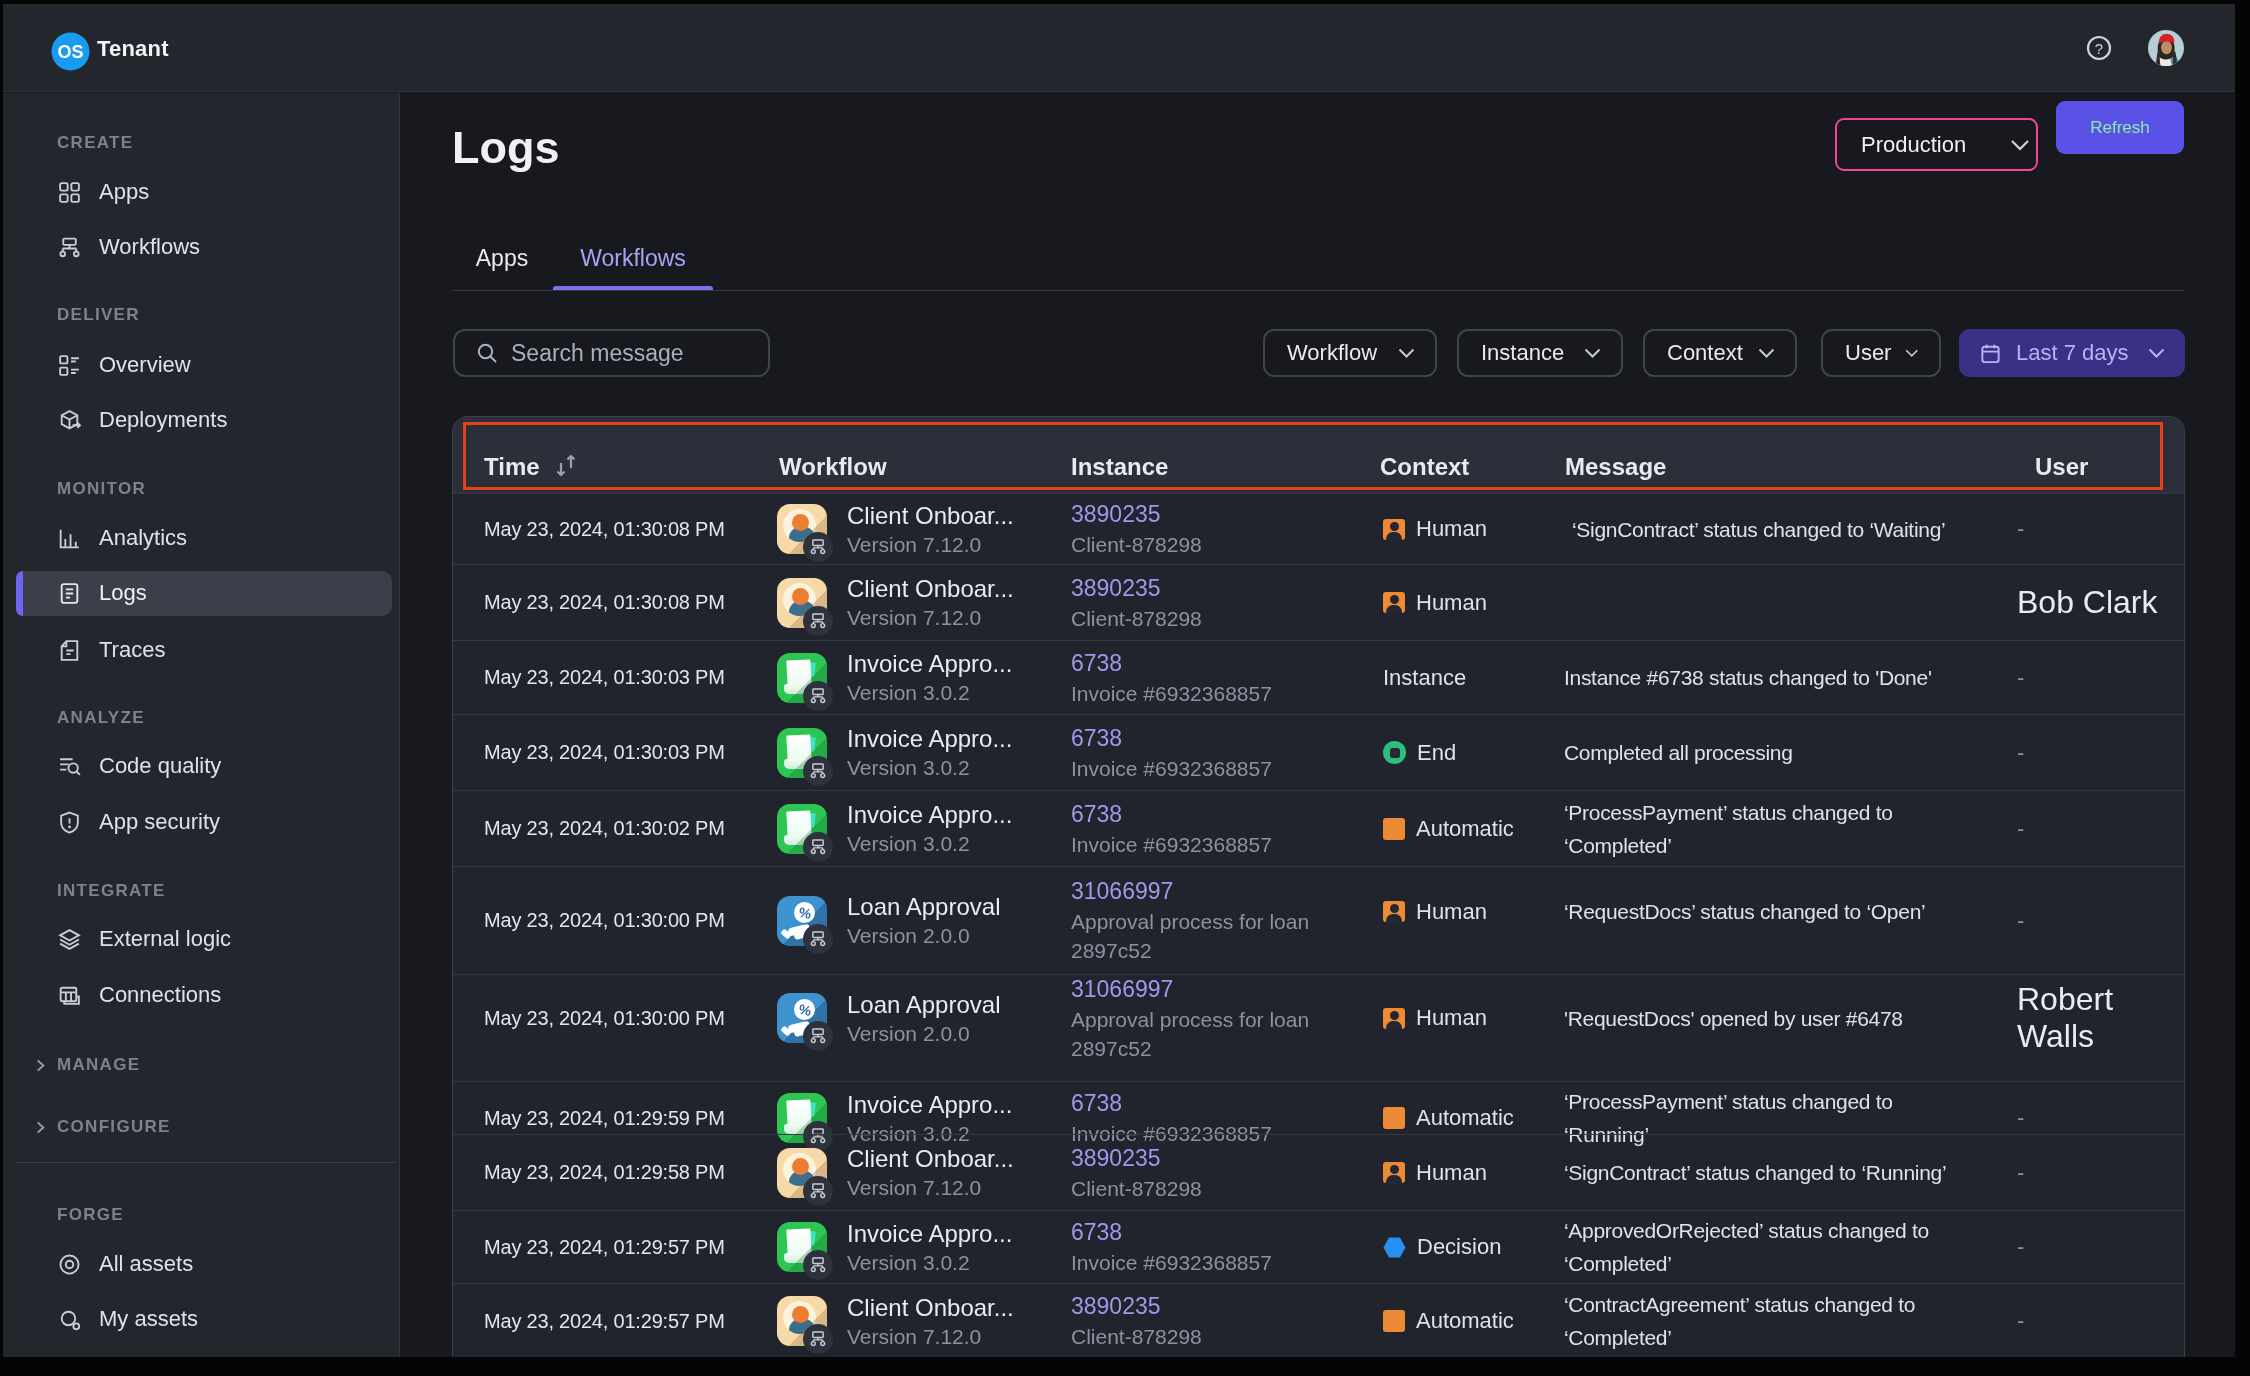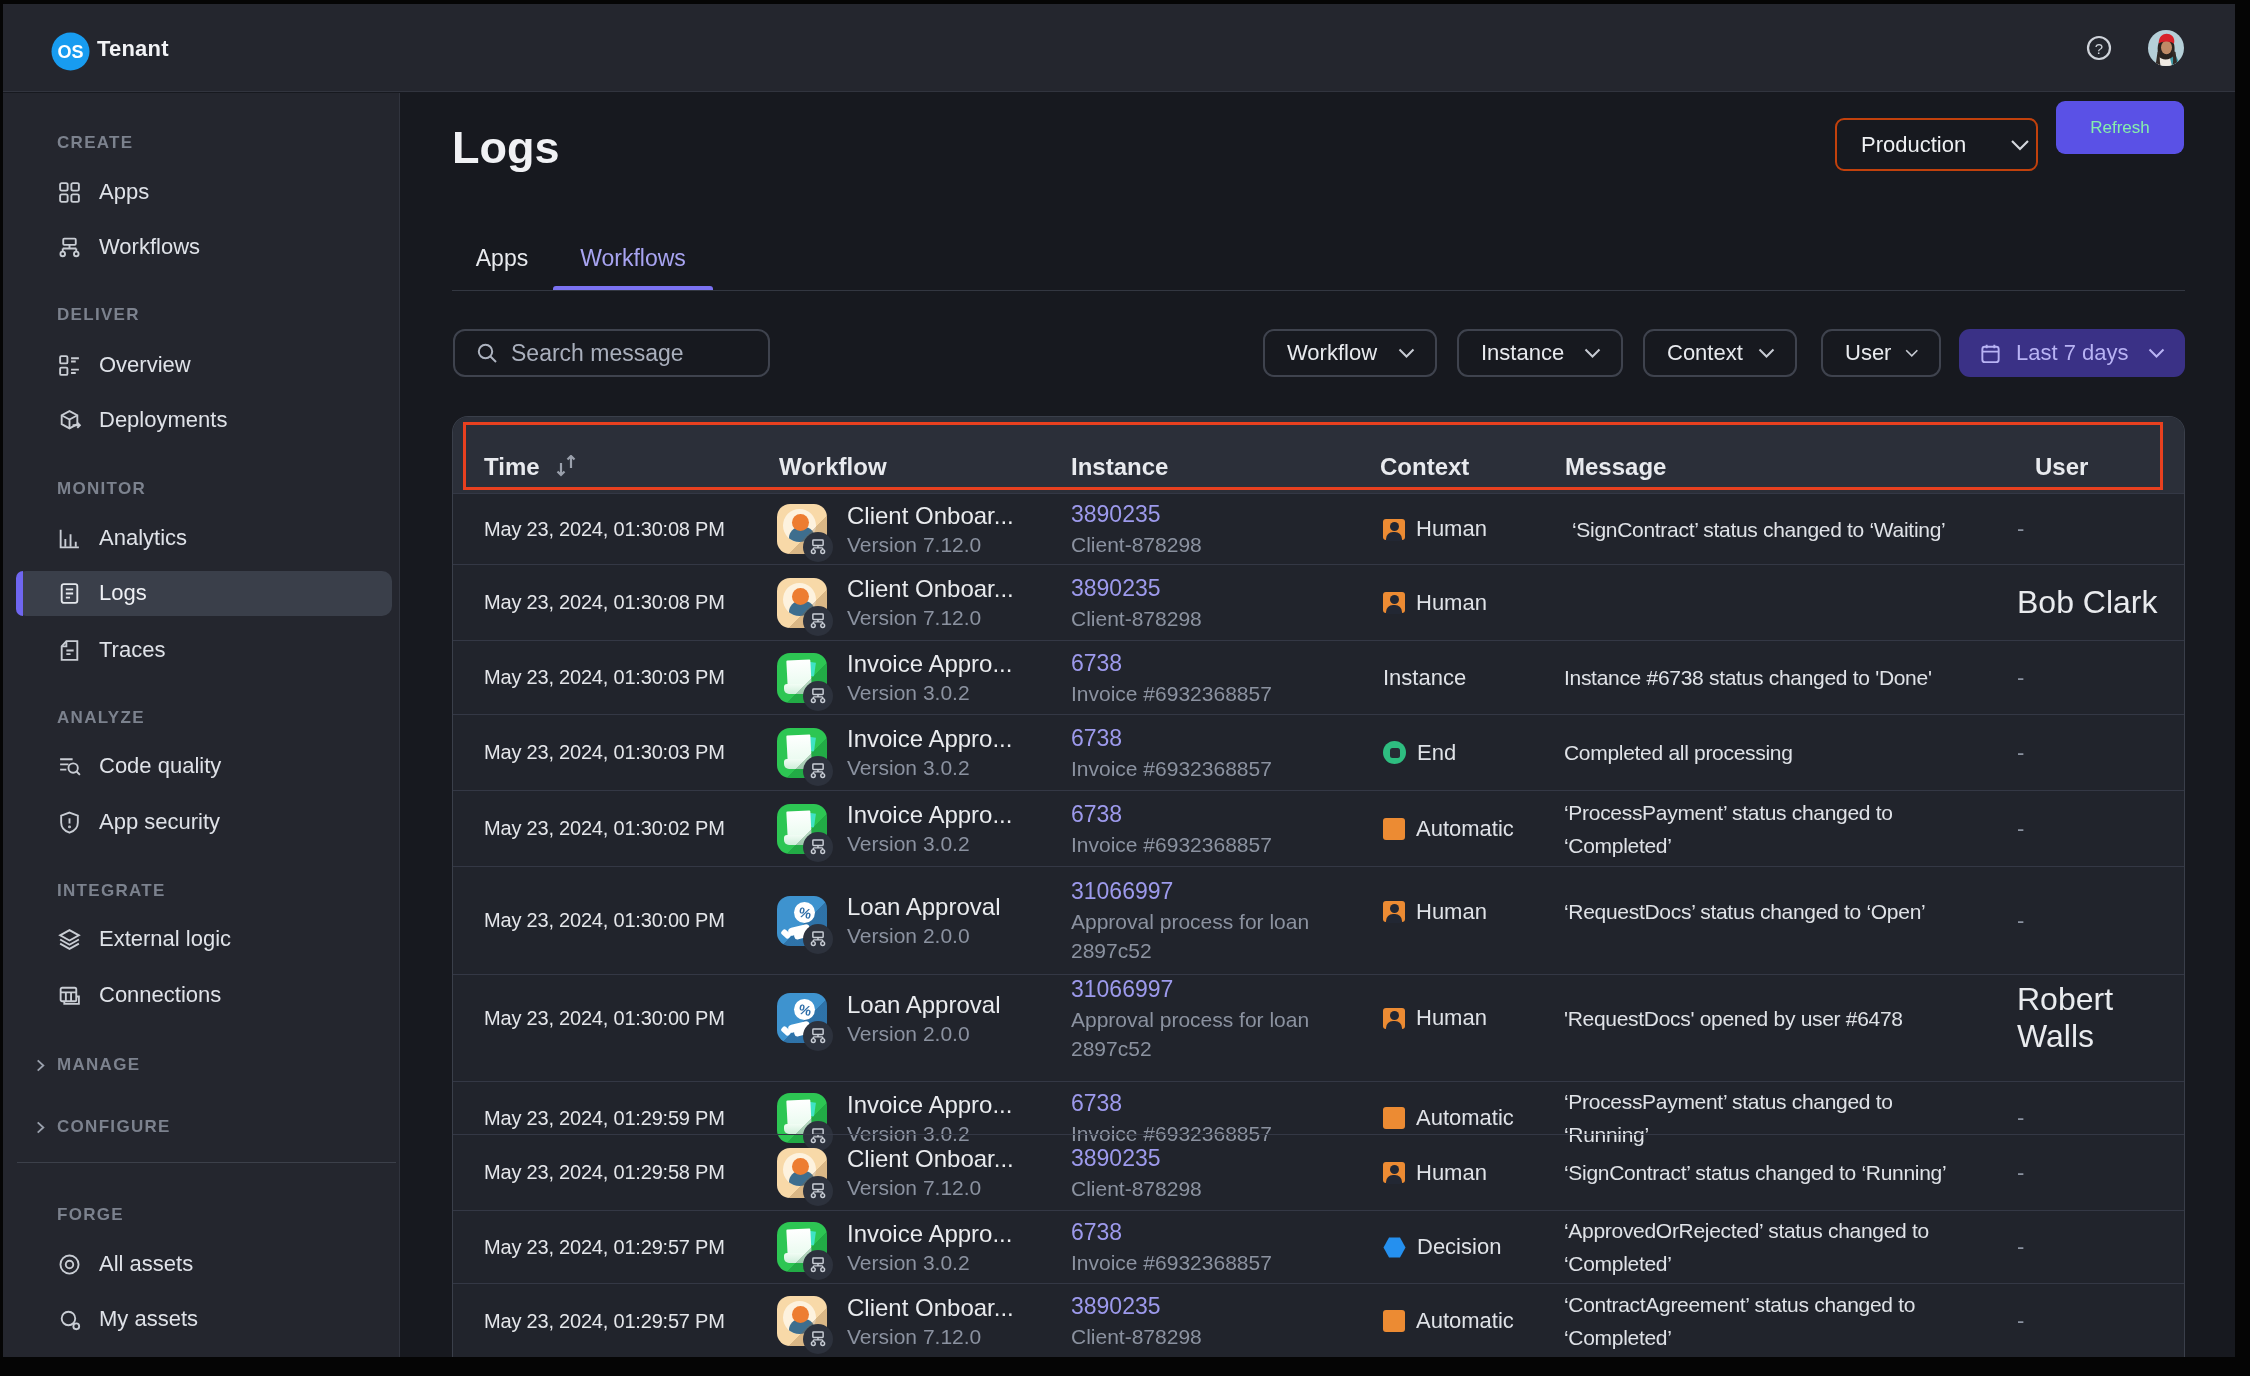--- a/index.html
+++ b/index.html
@@ -14,21 +14,21 @@
 .slabel { position:absolute; left:54px; font-size:17px; font-weight:700; color:#7c828e; letter-spacing:1.3px; height:0; display:flex; align-items:center; }
 .schev { position:absolute; left:30px; width:16px; height:0; display:flex; align-items:center; }
 .nav { position:absolute; left:54px; height:0; display:flex; align-items:center; gap:17px; color:#dfe2e8; font-size:22px; }
 .nav svg { flex:0 0 auto; }
 .navpill { position:absolute; left:13px; top:478px; width:376px; height:45px; background:#3a3f4a; border-radius:10px; }
 .navpill .bar { position:absolute; left:0; top:0; width:7px; height:45px; background:#6f66f0; border-radius:10px 0 0 10px; }
 .sdivider { position:absolute; left:14px; top:1069px; width:379px; height:1px; background:#3c404a; }
 .main { position:absolute; left:398px; top:89px; width:1834px; height:1264px; }
 
 .h1 { position:absolute; left:51px; top:29px; font-size:45px; font-weight:700; color:#f0f1f4; }
-.prodbtn { position:absolute; left:1434px; top:25px; width:203px; height:53px; border:2px solid #c2410c; border-radius:9px; display:flex; align-items:center; justify-content:space-between; padding:0 6px 0 24px; color:#eef0f3; font-size:22px; }
+.prodbtn { position:absolute; left:1434px; top:25px; width:203px; height:53px; border:2px solid #ec4899; border-radius:9px; display:flex; align-items:center; justify-content:space-between; padding:0 6px 0 24px; color:#eef0f3; font-size:22px; }
 .refreshbtn { position:absolute; left:1655px; top:8px; width:128px; height:53px; background:#5a51e6; border-radius:9px; display:flex; align-items:center; justify-content:center; color:#86efac; font-size:17px; font-weight:400; }
 .tab-apps { position:absolute; left:51px; top:152px; width:100px; text-align:center; font-size:23px; color:#e8eaee; }
 .tab-wf { position:absolute; left:152px; top:152px; width:160px; text-align:center; font-size:23px; color:#a8a4f1; font-weight:400; }
 .tabline { position:absolute; left:152px; top:193px; width:160px; height:4px; background:#7b72f2; border-radius:3px 3px 0 0; }
 .tabdiv { position:absolute; left:51px; top:197px; width:1733px; height:1px; background:#333741; }
 .search { position:absolute; left:52px; top:236px; width:317px; height:48px; border:2px solid #3f434e; border-radius:12px; display:flex; align-items:center; padding-left:20px; gap:12px; color:#a9afbc; font-size:23px; }
 .fbtn { position:absolute; top:236px; height:48px; border:2px solid #3f434e; border-radius:11px; display:flex; align-items:center; justify-content:space-between; padding:0 20px 0 22px; color:#e8eaee; font-size:22px; }
 .fbtn svg { margin-left:14px; }
 .last7 { position:absolute; left:1558px; top:236px; width:226px; height:48px; background:#3a3186; border-radius:11px; display:flex; align-items:center; padding:0 20px; color:#b8b3f4; font-size:22px; }
 .table { position:absolute; left:51px; top:323px; width:1733px; height:941px; background:#21242c; border:1px solid #3a3f4a; border-bottom:none; border-radius:16px 16px 0 0; overflow:hidden; }

